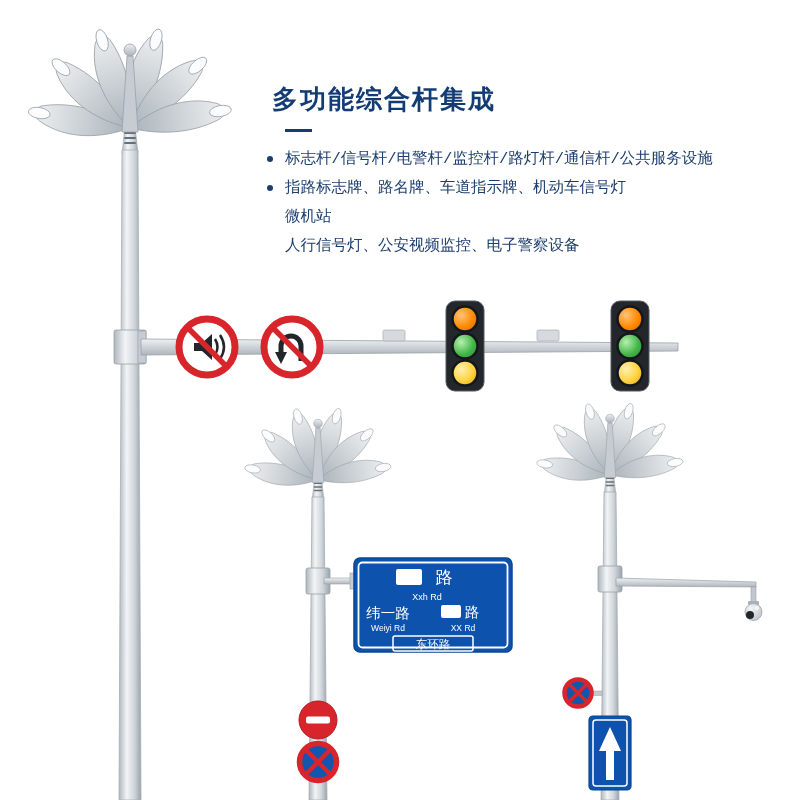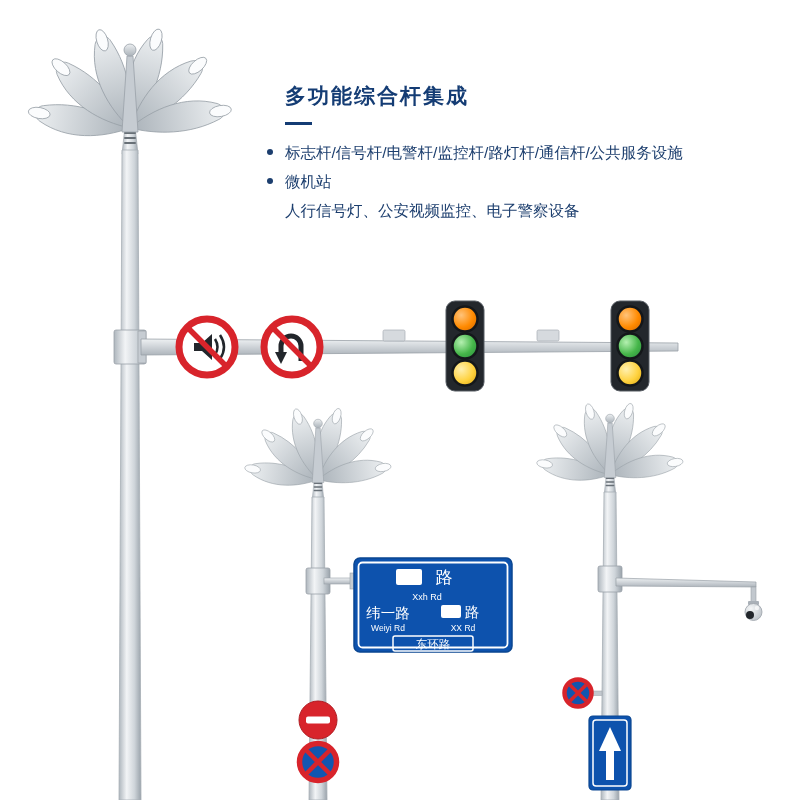--- a/index.html
+++ b/index.html
@@ -2,23 +2,23 @@
 <html><head>
 <meta charset="utf-8">
 <style>
   html,body{margin:0;padding:0;background:#fff;}
   .stage{
     position:relative;width:800px;height:800px;background:#ffffff;
     font-family:"Liberation Sans",sans-serif;overflow:hidden;
   }
   .stage svg{position:absolute;left:0;top:0;}
   .header{position:absolute;left:262px;top:82px;color:#1c3e6e;z-index:2;}
-  .title{margin:0 0 0 23px;font-size:21px;font-weight:bold;letter-spacing:2px;color:#143c74;}
+  .title{margin:0 0 0 10px;font-size:26px;font-weight:bold;letter-spacing:2px;color:#143c74;}
   .rule{width:27px;height:3px;background:#143c74;margin:12px 0 13px 23px;}
-  .item{display:flex;font-size:15.5px;line-height:29px;color:#1c3e6e;}
+  .item{display:flex;font-size:15.5px;line-height:29px;color:#1c3e6e;font-family:Liberation Mono, monospace;}
   .dot{flex:none;width:6px;height:6px;border-radius:50%;background:#1c3e6e;margin:11px 12px 0 5px;}
   .sign-cn{fill:#ffffff;font-family:"Liberation Sans",sans-serif;}
   .sign-en{fill:#ffffff;font-family:"Liberation Sans",sans-serif;}
 </style>
 </head>
 <body>
 
 <div class="stage">
 
   <svg width="800" height="800" viewBox="0 0 800 800">
@@ -196,19 +196,20 @@
   <div class="header">
     <h1 class="title">多功能综合杆集成</h1>
     <div class="rule"></div>
     <div class="item">
       <span class="dot"></span>
       <span>标志杆/信号杆/电警杆/监控杆/路灯杆/通信杆/公共服务设施</span>
     </div>
     <div class="item">
       <span class="dot"></span>
       <div>
+        <div>指路标志牌、路名牌、车道指示牌、机动车信号灯</div>
         <div>微机站</div>
         <div>人行信号灯、公安视频监控、电子警察设备</div>
       </div>
     </div>
   </div>
 
 </div>
 
 </body></html>

